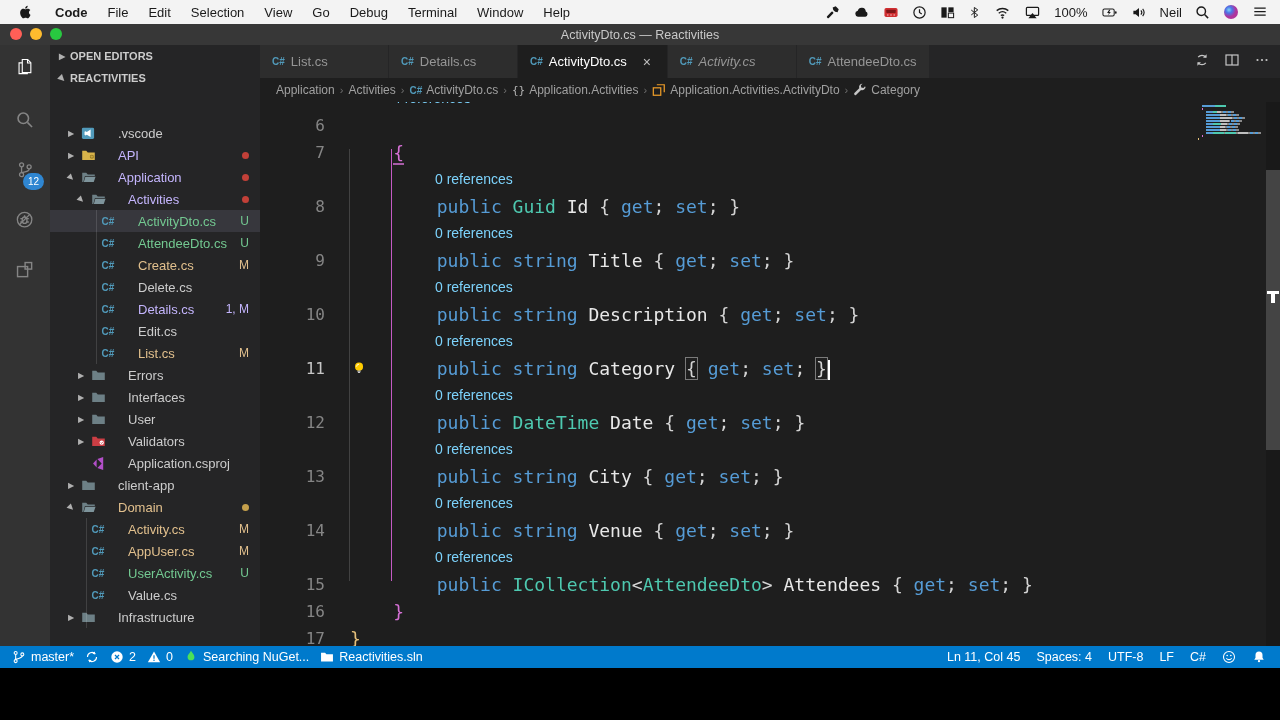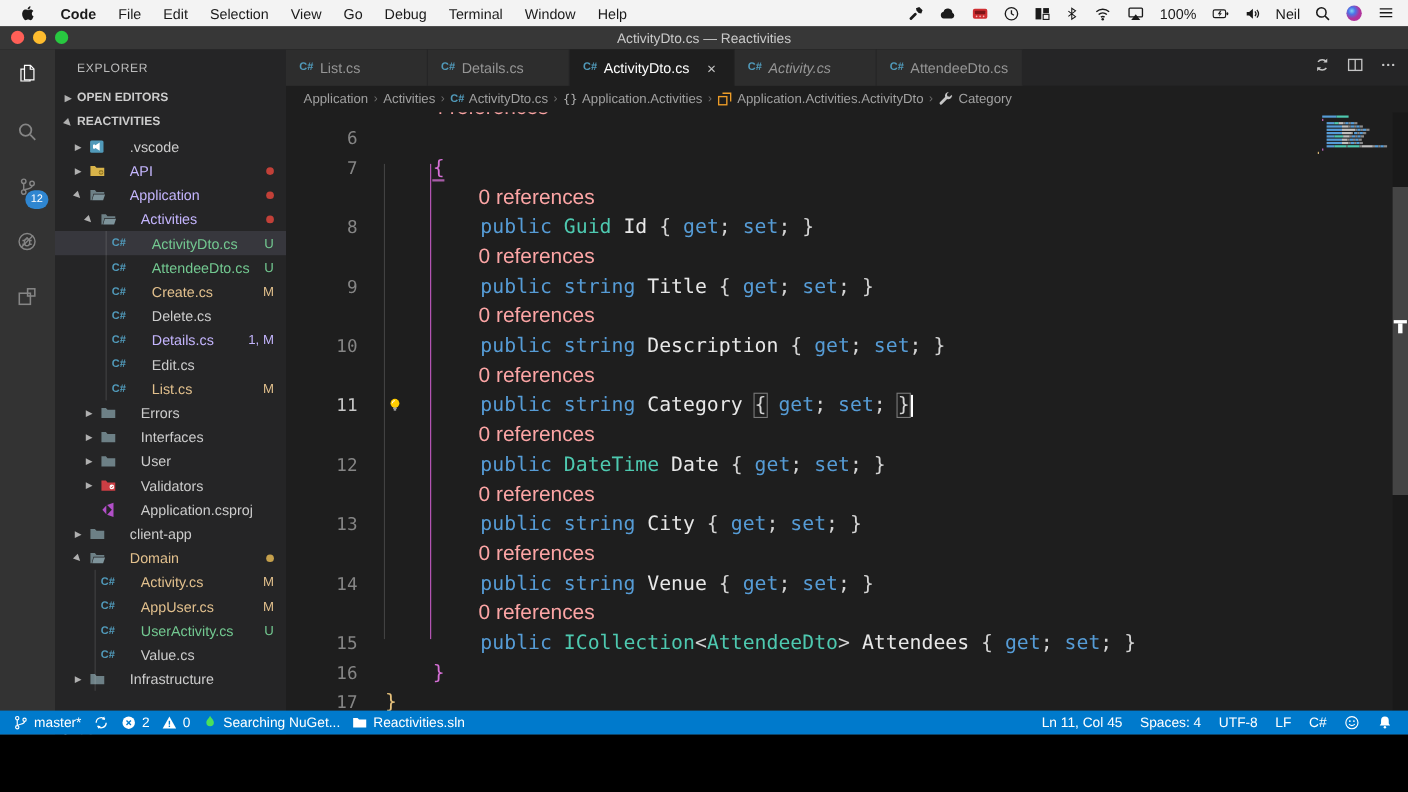--- a/index.html
+++ b/index.html
@@ -70,21 +70,21 @@
   .bc-item{display:flex;align-items:center;gap:4px;white-space:nowrap;}
   .bc-sep{color:#6e6e6e;font-size:11px;}
   .bc-ns{font-family:"DejaVu Sans Mono",monospace;font-size:11px;color:#b3b3b3;}
 
   .code-area{position:absolute;top:57px;left:0;right:0;bottom:0;overflow:hidden;}
   .code-content{position:absolute;top:-17px;left:0;right:14px;}
   .crow{height:27px;position:relative;font-family:"DejaVu Sans Mono",monospace;font-size:18px;line-height:27px;white-space:pre;}
   .lnum{position:absolute;left:0;width:65px;text-align:right;color:#858585;font-size:16px;}
   .lnum.active{color:#c6c6c6;}
   .ctext{position:absolute;left:90px;top:0;}
-  .lens{position:absolute;top:0;font-family:"Liberation Sans",sans-serif;font-size:19px;color:#fca5a5;line-height:27px;}
+  .lens{position:absolute;top:0;font-family:"Liberation Sans",sans-serif;font-size:14px;color:#7dd3fc;line-height:27px;}
   .tk-kw{color:#569cd6}.tk-type{color:#4ec9b0}.tk-id{color:#e8e8e8}.tk-pn{color:#d4d4d4}
   .tk-pl{color:#d4d4d4}.tk-bm{color:#d670d6}.tk-by{color:#e5c07b}
   .mk{outline:1px solid #7a7a7a;}
   .ul{border-bottom:2px solid rgba(214,112,214,.75);}
   .cursor{display:inline-block;width:2px;height:20px;background:#ffffff;vertical-align:middle;margin-left:1px;}
   .bulb{position:absolute;left:92px;top:6px;}
   .guide{position:absolute;width:1px;}
   .minimap{position:absolute;top:3px;right:16px;width:66px;}
   .mmrow{height:2px;margin-bottom:1px;font-size:0;white-space:nowrap;}
   .mmrow span{display:inline-block;height:2px;}
@@ -301,21 +301,20 @@
               <g transform="scale(.6) translate(4,4)">
                 <path fill="currentColor" d="M9.3 1l.4 2 1.5.6 1.9-.9 1.3 1.3-.9 1.9.6 1.5 2 .4v1.9l-2 .4-.6 1.5.9 1.9-1.3 1.3-1.9-.9-1.5.6-.4 2H7.4l-.4-2-1.5-.6-1.9.9-1.3-1.3.9-1.9-.6-1.5-2-.4V7.8l2-.4.6-1.5-.9-1.9 1.3-1.3 1.9.9 1.5-.6.4-2z"></path>
                 <circle cx="8.35" cy="8.35" r="2.6" fill="#333333"></circle>
               </g>
             </svg>
           </span>
         </div>
       </div>
 
     <div class="sidebar">
-      <div class="sb-title">EXPLORER</div>
       <div class="sb-sect">
         <span class="tw">▶</span>
         <span>OPEN EDITORS</span>
       </div>
       <div class="sb-sect">
         <span class="tw"><span class="exp">▶</span></span>
         <span>REACTIVITIES</span>
       </div>
       <div class="tree" id="tree">
           <div class="trow" style="padding-left: 14px;">

